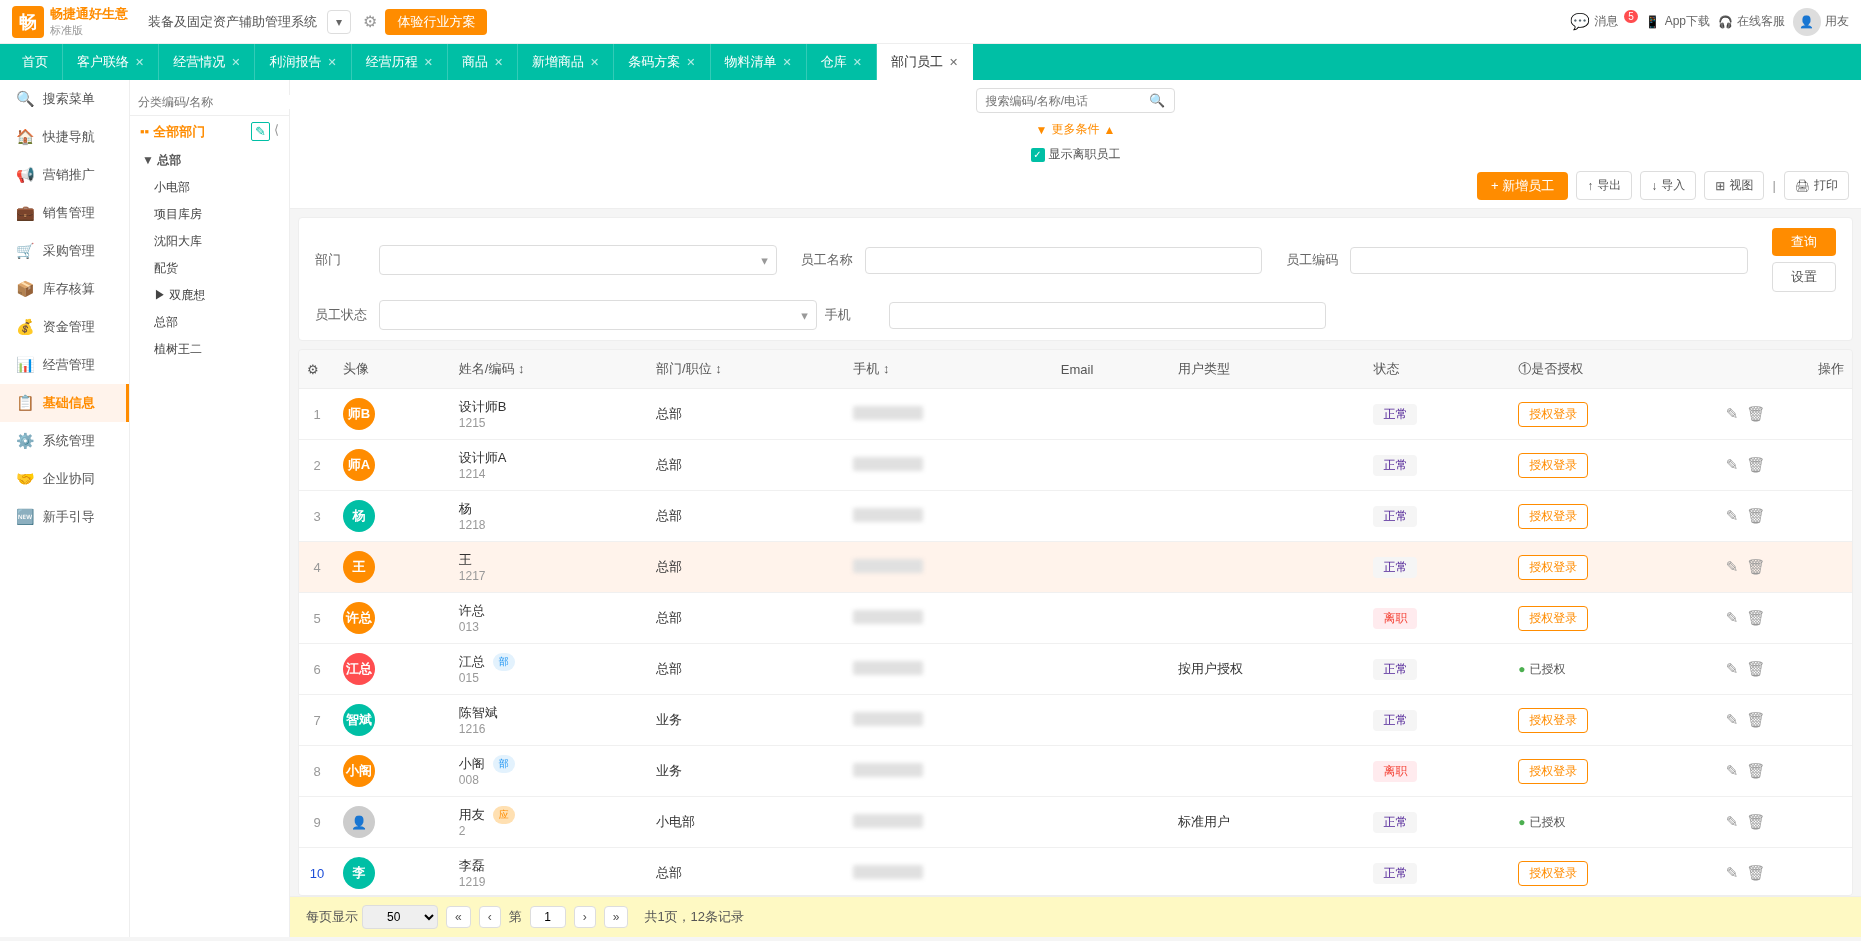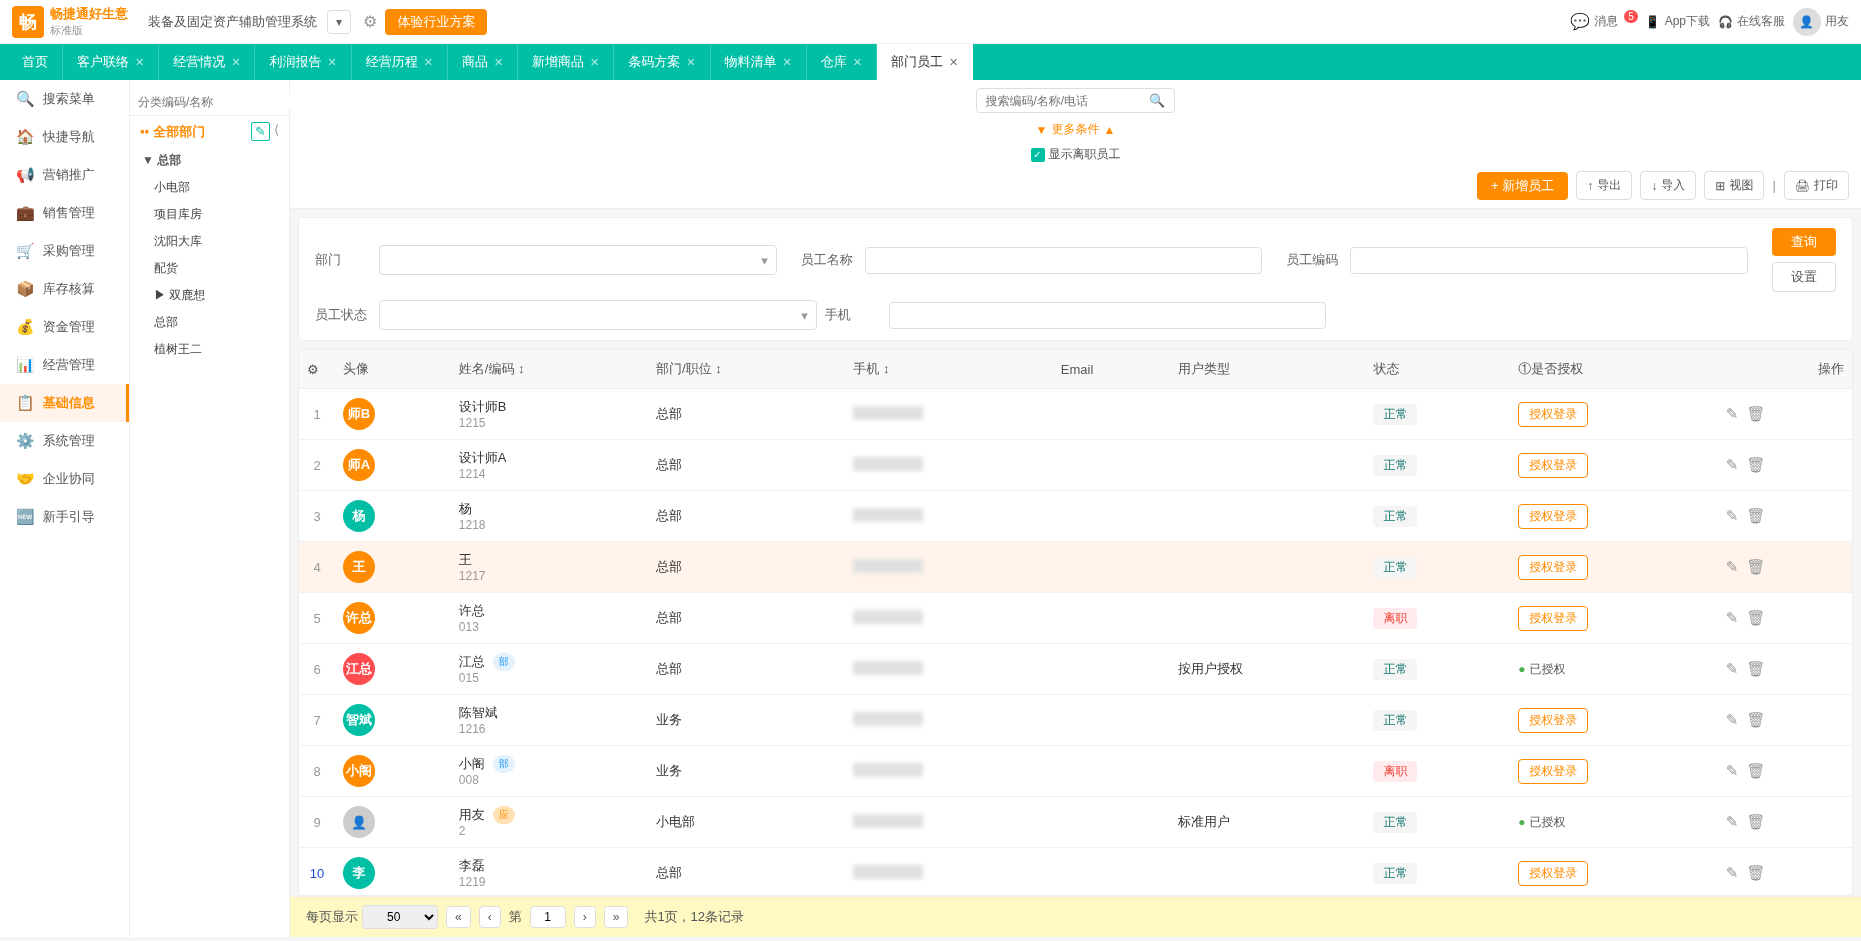--- a/index.html
+++ b/index.html
@@ -79,21 +79,21 @@
     table { width: 100%; border-collapse: collapse; font-size: 13px; }
     thead tr { background: #f8f8f8; }
     thead th { padding: 10px 8px; text-align: left; font-weight: normal; color: #555; border-bottom: 1px solid #eee; white-space: nowrap; }
     tbody tr { border-bottom: 1px solid #f0f0f0; }
     tbody tr.highlighted { background: #fff3eb; }
     tbody td { padding: 9px 8px; color: #333; vertical-align: middle; }
     .avatar { width: 32px; height: 32px; border-radius: 50%; display: flex; align-items: center; justify-content: center; color: #fff; font-size: 13px; font-weight: bold; }
     .avatar-gray { background: #ccc; }
     .tag { display: inline-flex; align-items: center; padding: 2px 6px; border-radius: 10px; font-size: 11px; background: #e8f5e9; color: #4caf50; }
     .tag-blue { background: #e3f2fd; color: #2196f3; }
-    .status-normal { display: inline-block; padding: 2px 10px; border-radius: 4px; background: #f5f5f5; color: #0f766e; font-size: 12px; }
+    .status-normal { display: inline-block; padding: 2px 10px; border-radius: 4px; background: #f5f5f5; color: #4c1d95; font-size: 12px; }
     .status-leave { display: inline-block; padding: 2px 10px; border-radius: 4px; background: #ffebee; color: #f44336; font-size: 12px; }
     .btn-auth { border: 1px solid #ff8c00; color: #ff8c00; background: #fff; border-radius: 4px; padding: 3px 10px; font-size: 12px; cursor: pointer; }
     .auth-done { color: #555; font-size: 12px; display: flex; align-items: center; gap: 4px; }
     .dot-green { color: #4caf50; }
     .op-icons { display: flex; gap: 8px; }
     .op-icon { color: #999; cursor: pointer; font-size: 15px; }
 
     
     .pagination { display: flex; align-items: center; gap: 8px; padding: 8px 16px; background: #fef9c3; border-top: 1px solid #eee; font-size: 13px; color: #555; }
     .page-btn { border: 1px solid #ddd; background: #fff; border-radius: 4px; padding: 3px 8px; cursor: pointer; color: #555; font-size: 12px; }

